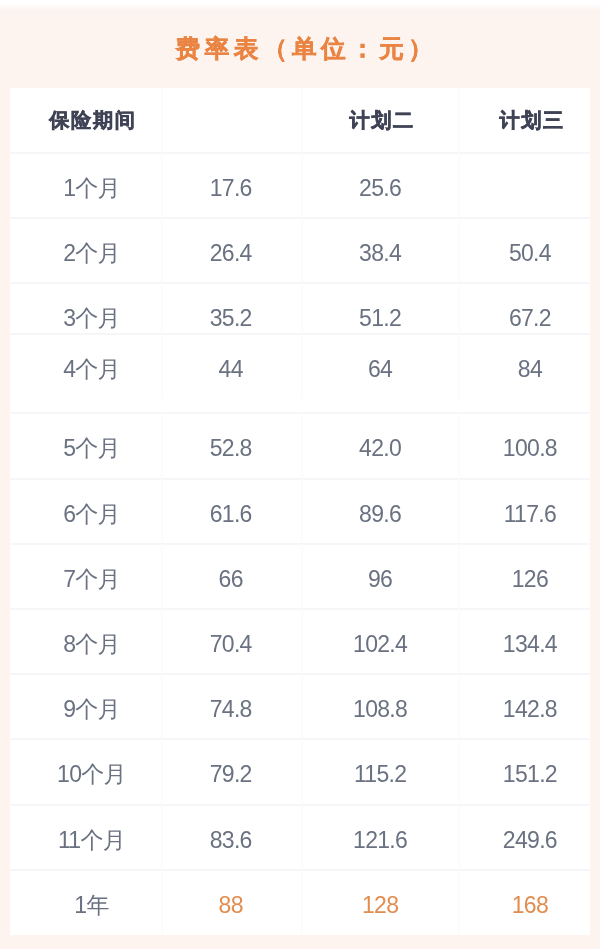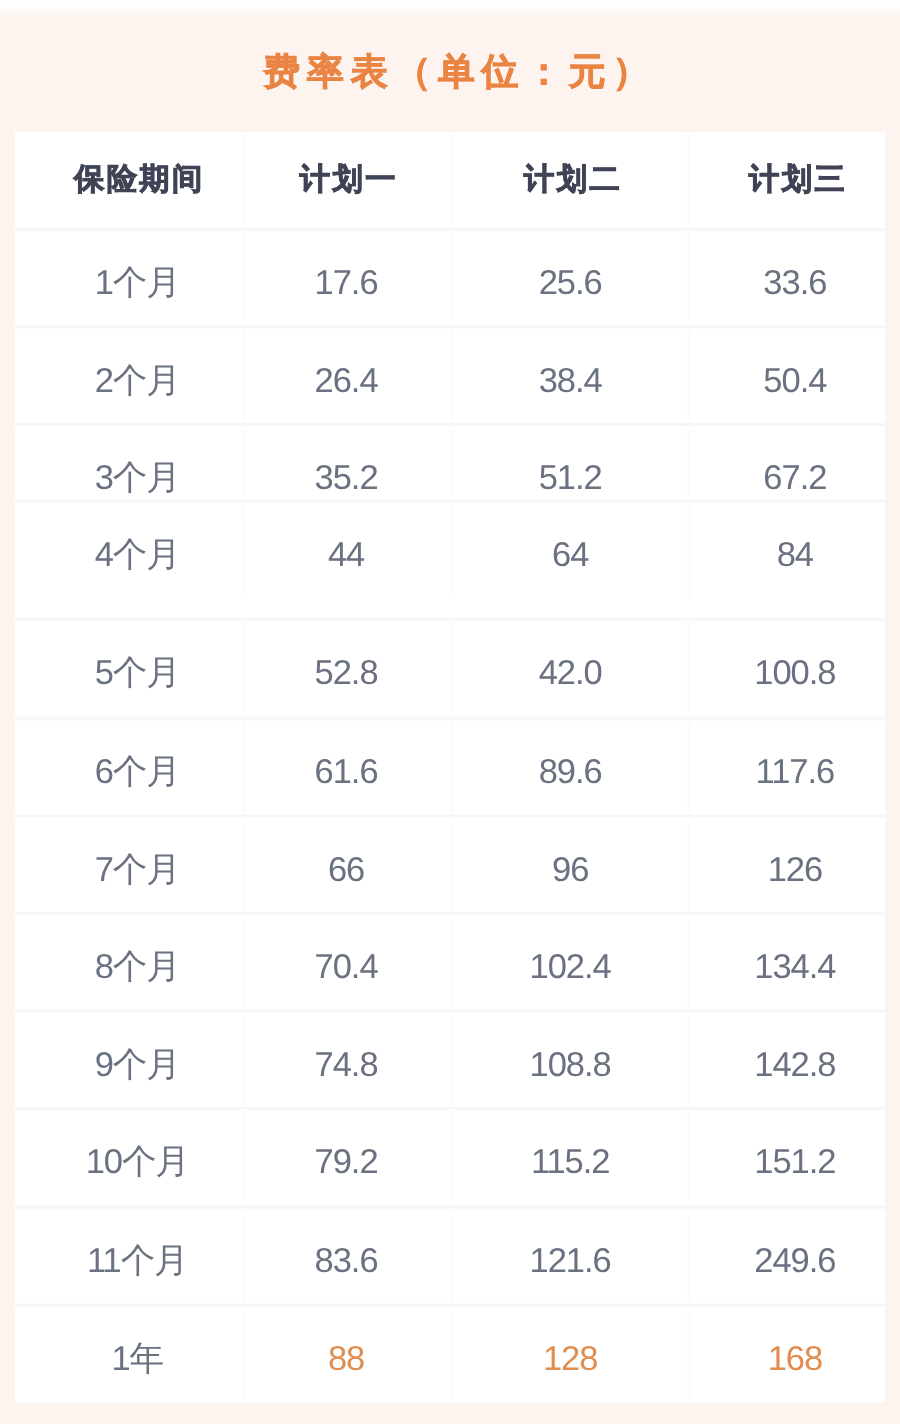--- a/index.html
+++ b/index.html
@@ -140,34 +140,32 @@
 <div class="page">
 
   <div class="top-band"></div>
 
   <div class="title">费率表（单位：元）</div>
 
   <div class="table">
 
     <div class="row hdr">
       <div class="cell c1">保险期间</div>
-      <div class="cell c2">计划一</div>
       <div class="cell c3">计划二</div>
       <div class="cell c4">计划三</div>
       <div class="vline v1"></div>
       <div class="vline v2"></div>
       <div class="vline v3"></div>
     </div>
 
     <div class="row r1">
       <div class="hline"></div>
       <div class="cell c1">1个月</div>
       <div class="cell c2">17.6</div>
       <div class="cell c3">25.6</div>
-      <div class="cell c4">33.6</div>
       <div class="vline v1"></div>
       <div class="vline v2"></div>
       <div class="vline v3"></div>
     </div>
     <div class="row r2">
       <div class="hline"></div>
       <div class="cell c1">2个月</div>
       <div class="cell c2">26.4</div>
       <div class="cell c3">38.4</div>
       <div class="cell c4">50.4</div>

